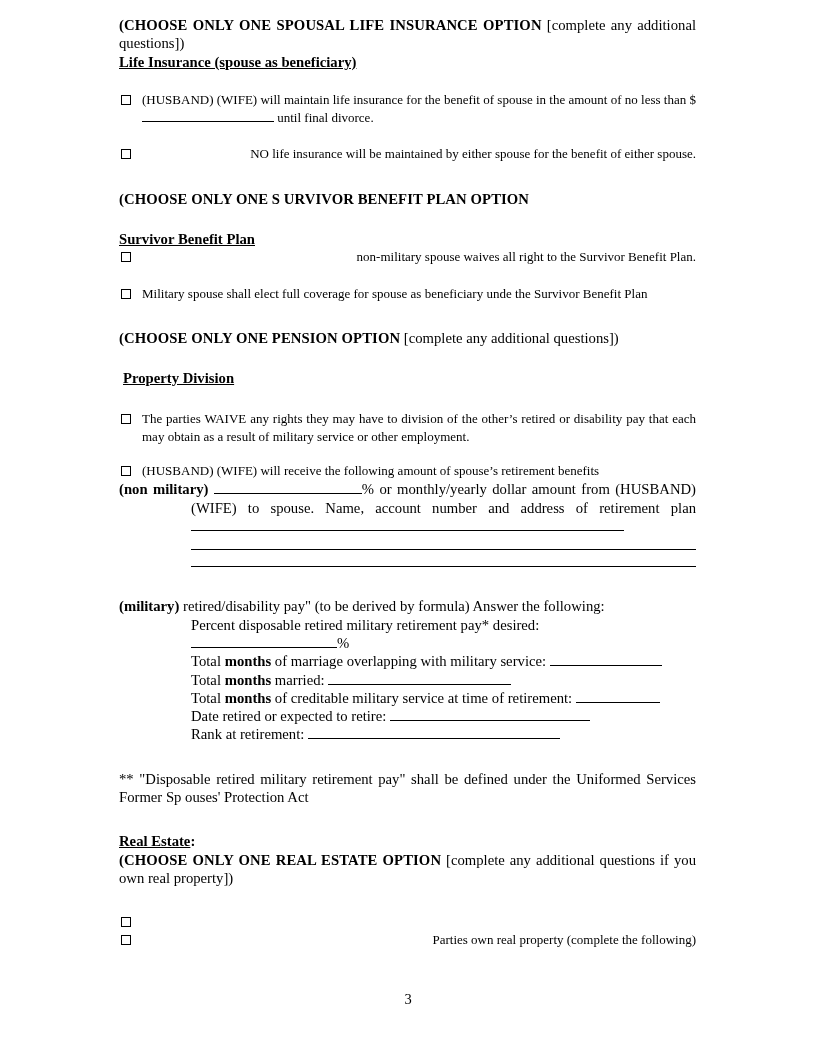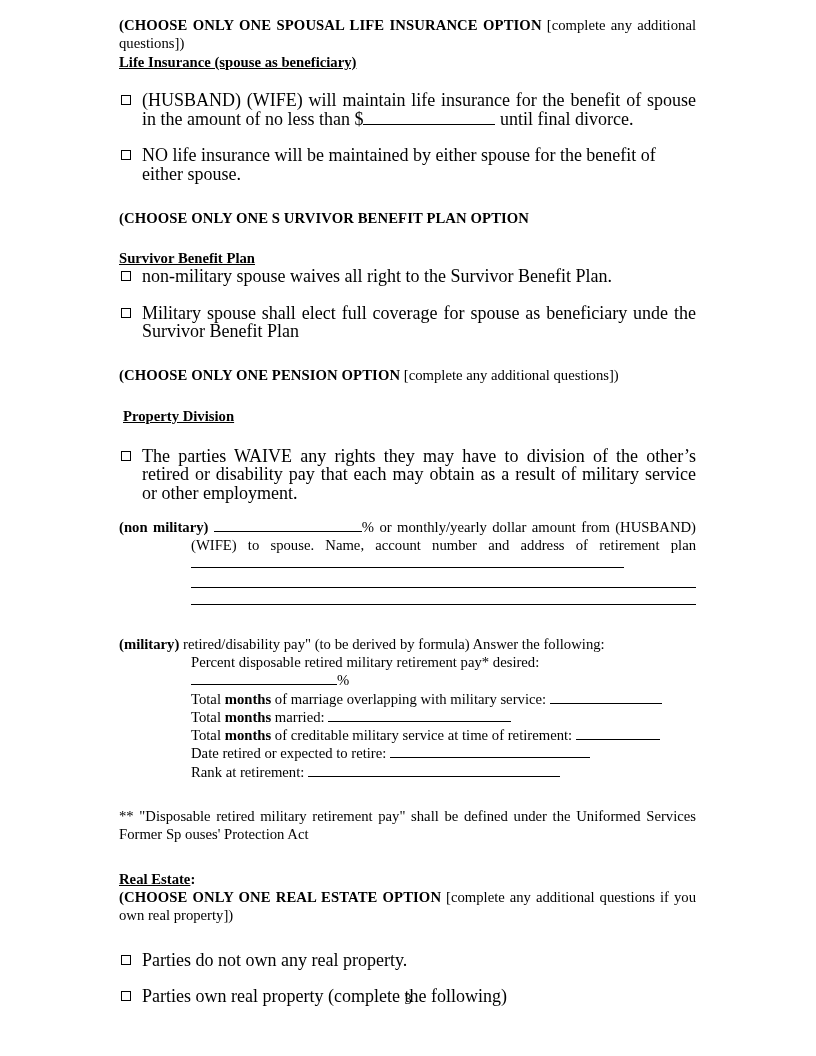--- a/index.html
+++ b/index.html
@@ -45,26 +45,26 @@
   .caps {
     font-weight: bold;
     letter-spacing: 0.1px;
   }
   .brk { font-weight: normal; }
 
   
   .cbrow {
     position: relative;
     padding-left: 23px;
-    font-size: 18px;
+    font-size: 13px;
     line-height: 18.3px;
     text-align: justify;
     text-justify: inter-word;
   }
-  .cbrow.nj { text-align: left; }
+  .cbrow.nj { text-align: right; }
   .cbox {
     position: absolute;
     left: 2px;
     top: 4px;
     width: 8px;
     height: 8px;
     border: 1.6px solid #000;
     box-sizing: content-box;
     display: inline-block;
   }
@@ -154,20 +154,23 @@
     <div class="blk nj indent-head"><span class="bold ul">Property Division</span></div>
 
     <div class="sp22"></div>
 
     <div class="cbrow">
       <span class="cbox"></span><span>The  parties   WAIVE  any  rights   they  may   have  to  division   of  the   other’s retired   or disability   pay  that  each  may   obtain   as  a  result   of  military   service   or  other employment.</span>
     </div>
 
     <div class="sp16"></div>
 
+    <div class="cbrow">
+      <span class="cbox"></span><span>(HUSBAND)  (WIFE)  will   receive   the  following   amount   of  spouse’s  retirement benefits</span>
+    </div>
 
     <div class="blk hang"><span class="bold">(non   military)</span>&nbsp;<span class="rule" style="width:148px"></span><span>%  or  monthly/yearly    dollar   amount   from (HUSBAND)  (WIFE) to spouse.  Name,  account  number  and address  of retirement plan</span><span class="rule" style="width:433px"></span></div>
 
     <div class="sp14"></div>
     <div class="sub-indent">
         <div class="fullrule" style="width:505px"></div>
       </div>
     <div class="sp16"></div>
     <div class="sub-indent">
         <div class="fullrule" style="width:505px"></div>
@@ -197,21 +200,21 @@
 
     <div class="sp26"></div>
 
     <div class="blk nj"><span class="bold ul">Real Estate</span><span class="bold">:</span></div>
 
     <div class="blk"><span class="caps">(CHOOSE  ONLY  ONE  REAL  ESTATE  OPTION</span><span class="brk"> [complete  any  additional  questions if you own real property])</span></div>
 
     <div class="sp26"></div>
 
     <div class="cbrow nj">
-      <span class="cbox"></span><span>Parties do not own any real property.</span>
+      <span class="cbox"></span>
     </div>
 
     <div class="sp18"></div>
 
     <div class="cbrow nj">
       <span class="cbox"></span><span>Parties  own real property (complete the following)</span>
     </div>
 
   </div>
 

